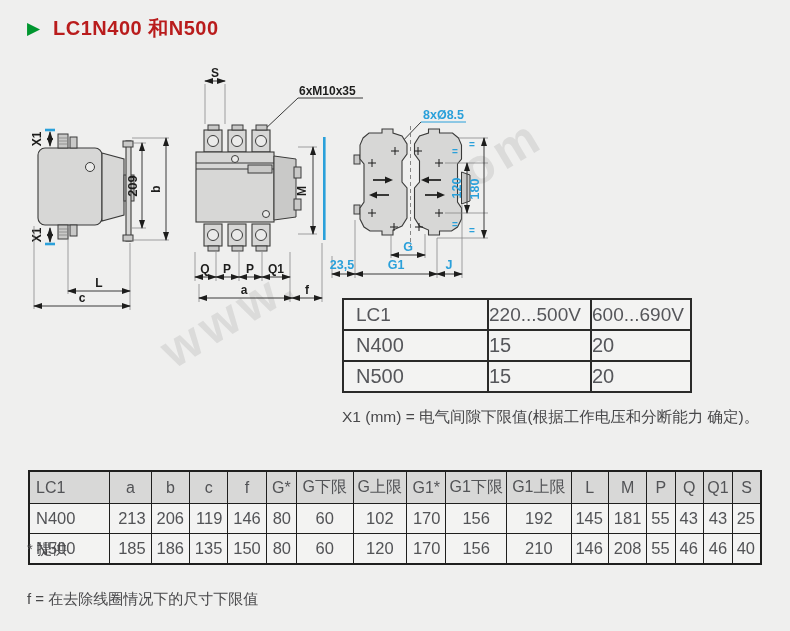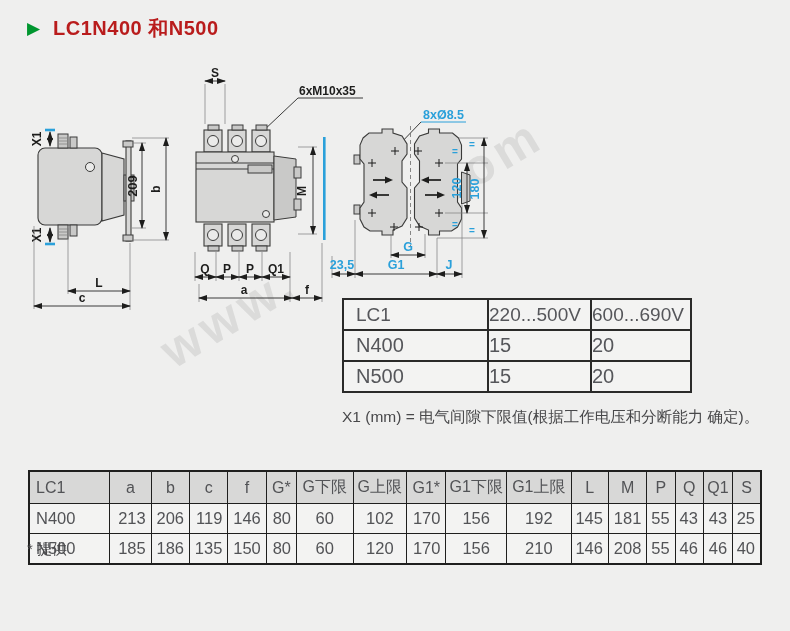--- a/index.html
+++ b/index.html
@@ -391,14 +391,15 @@
       <td class="numr">208</td>
       <td class="numr">55</td>
       <td class="numr">46</td>
       <td class="numr">46</td>
       <td class="numr">40</td>
     </tr>
   </tbody>
     </table>
 
   <div class="foot" style="top:540px">* 提供</div>
+  <div class="foot" style="top:590px">f = 在去除线圈情况下的尺寸下限值</div>
 
 </div>
 
 </body></html>

